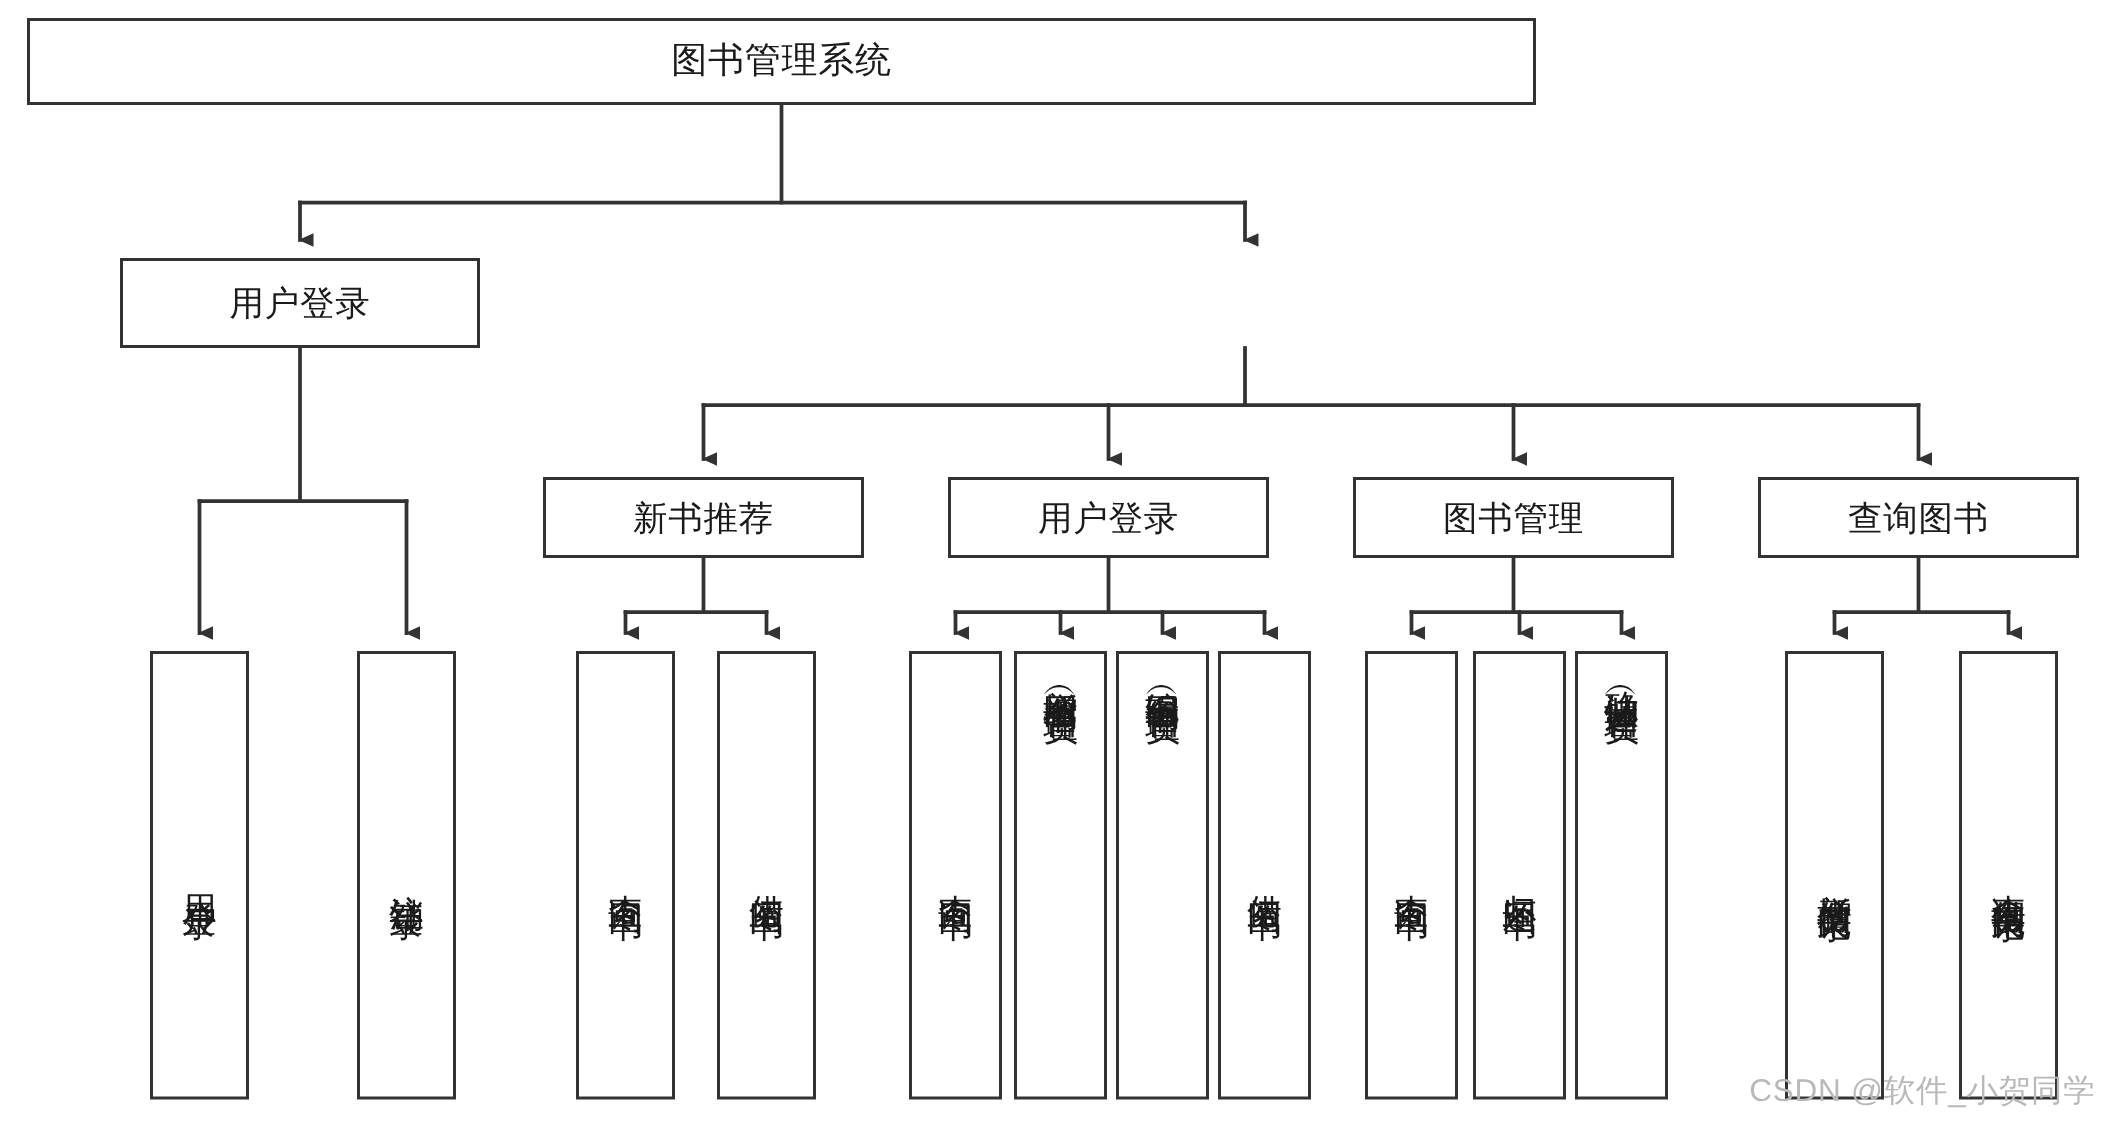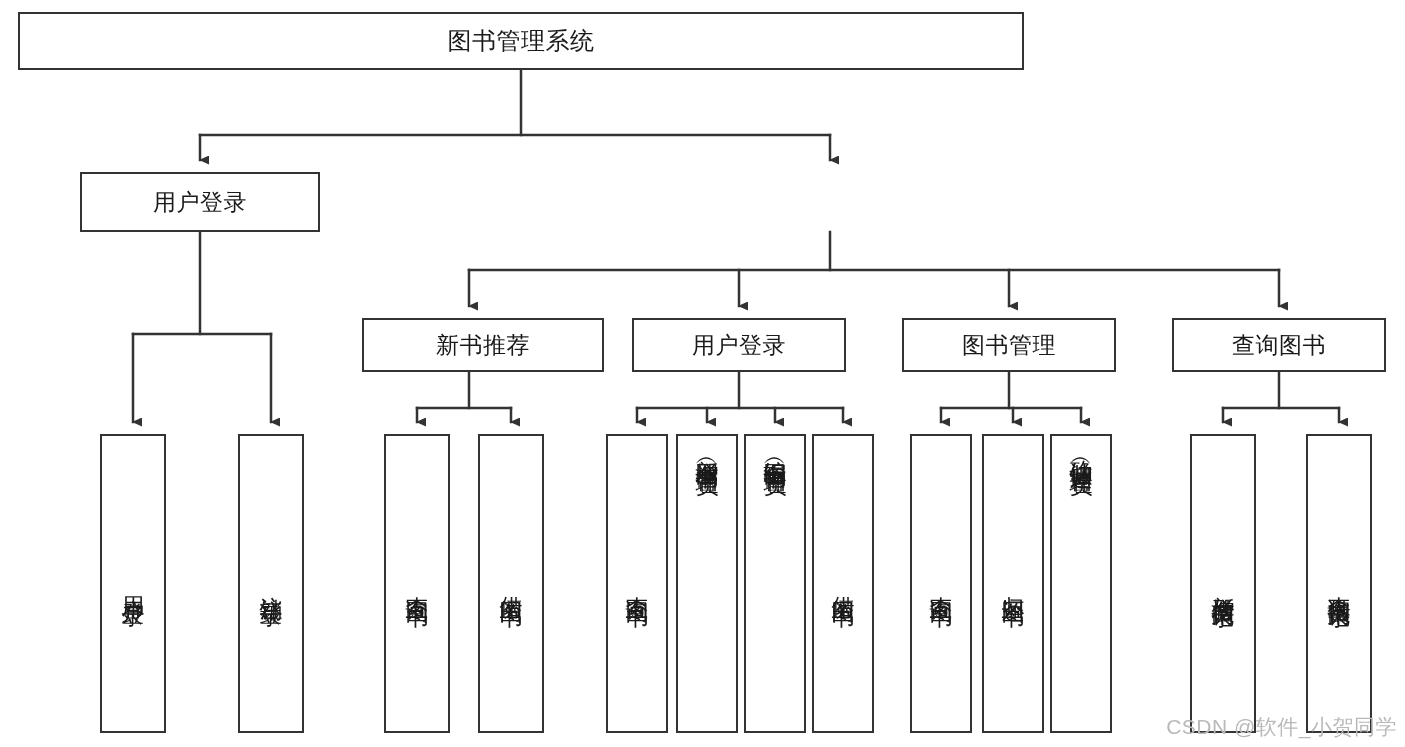--- a/index.html
+++ b/index.html
@@ -141,21 +141,21 @@
   </svg>
 
   <div class="node horiz root" style="left: 18px; top: 12px; width: 1006px; height: 58px;">
     <span class="node-label">图书管理系统</span>
   </div>
 
   <div class="node horiz" style="left: 80px; top: 172px; width: 240px; height: 60px;">
     <span class="node-label">用户登录</span>
   </div>
 
-  <div class="node horiz" style="left: 362px; top: 318px; width: 242px; height: 54px;">
+  <div class="node horiz" style="left: 362px; top: 318px; width: 214px; height: 54px;">
     <span class="node-label">新书推荐</span>
   </div>
   <div class="node horiz" style="left: 632px; top: 318px; width: 214px; height: 54px;">
     <span class="node-label">用户登录</span>
   </div>
   <div class="node horiz" style="left: 902px; top: 318px; width: 214px; height: 54px;">
     <span class="node-label">图书管理</span>
   </div>
   <div class="node horiz" style="left: 1172px; top: 318px; width: 214px; height: 54px;">
     <span class="node-label">查询图书</span>

